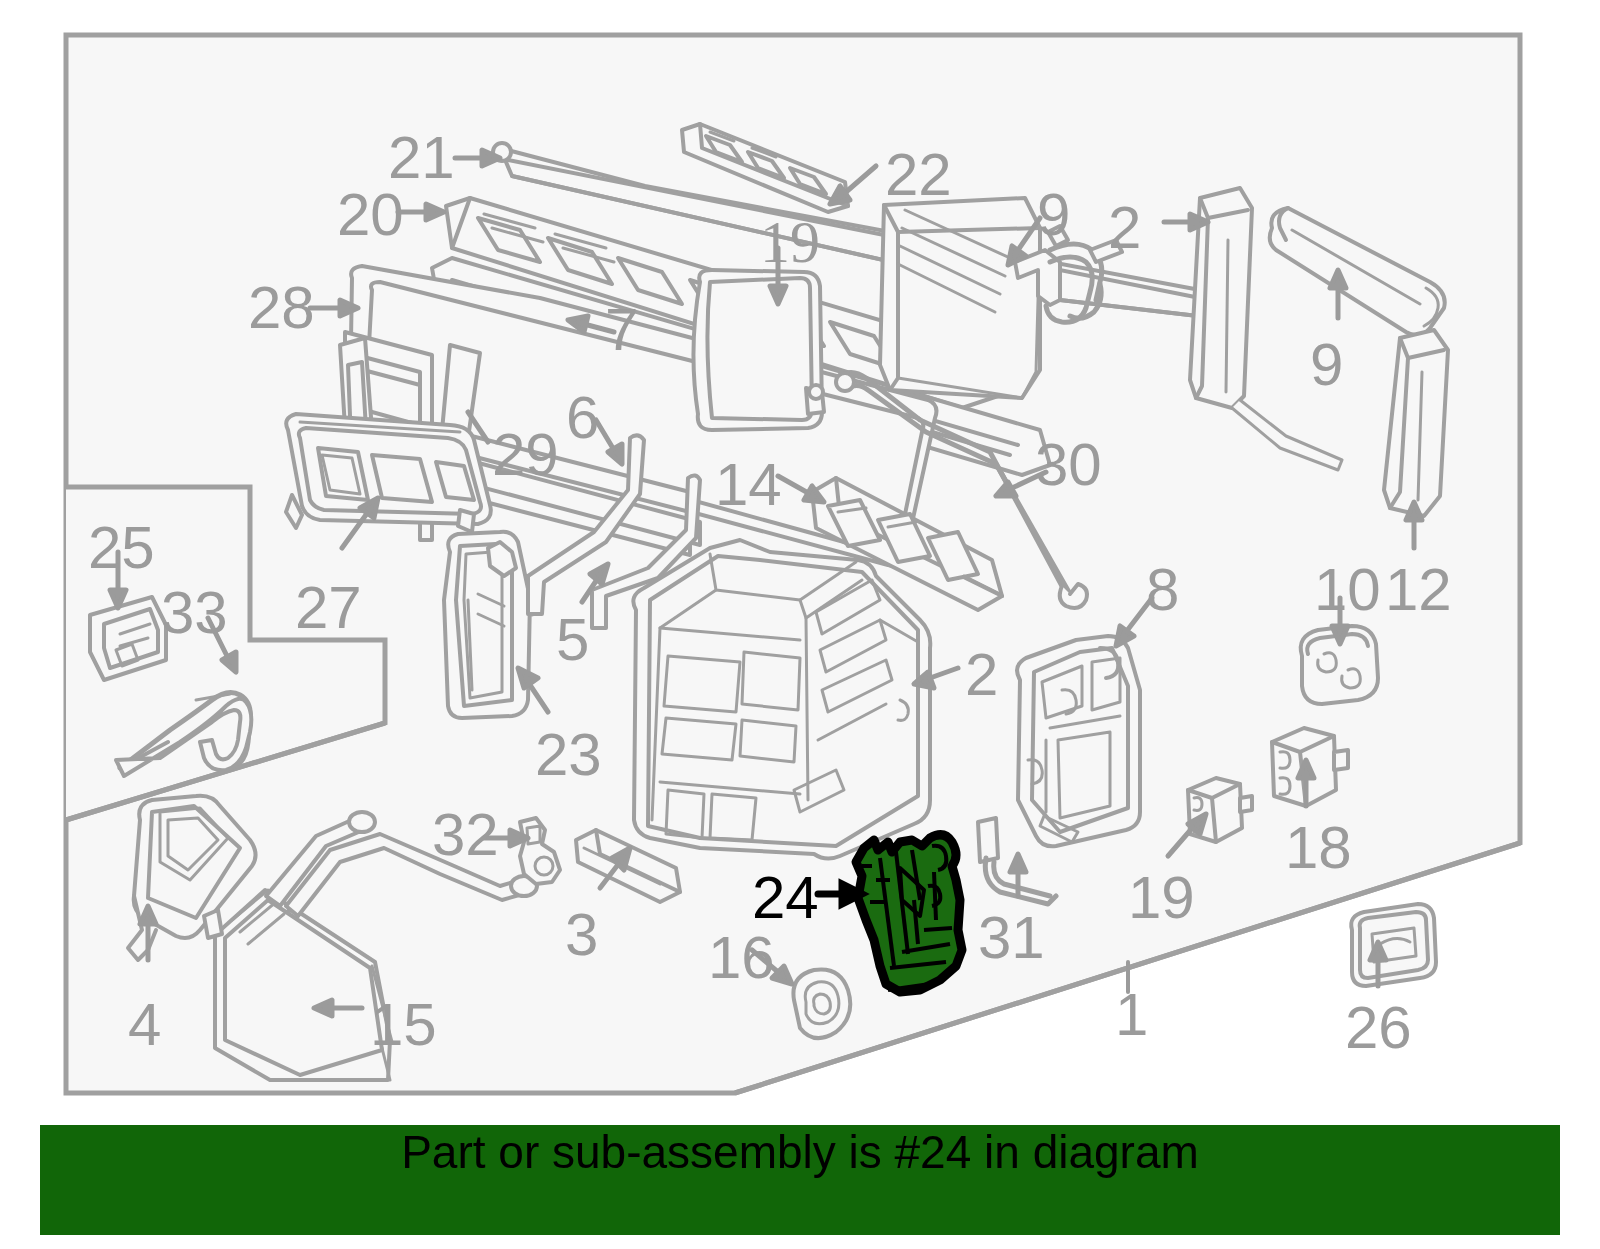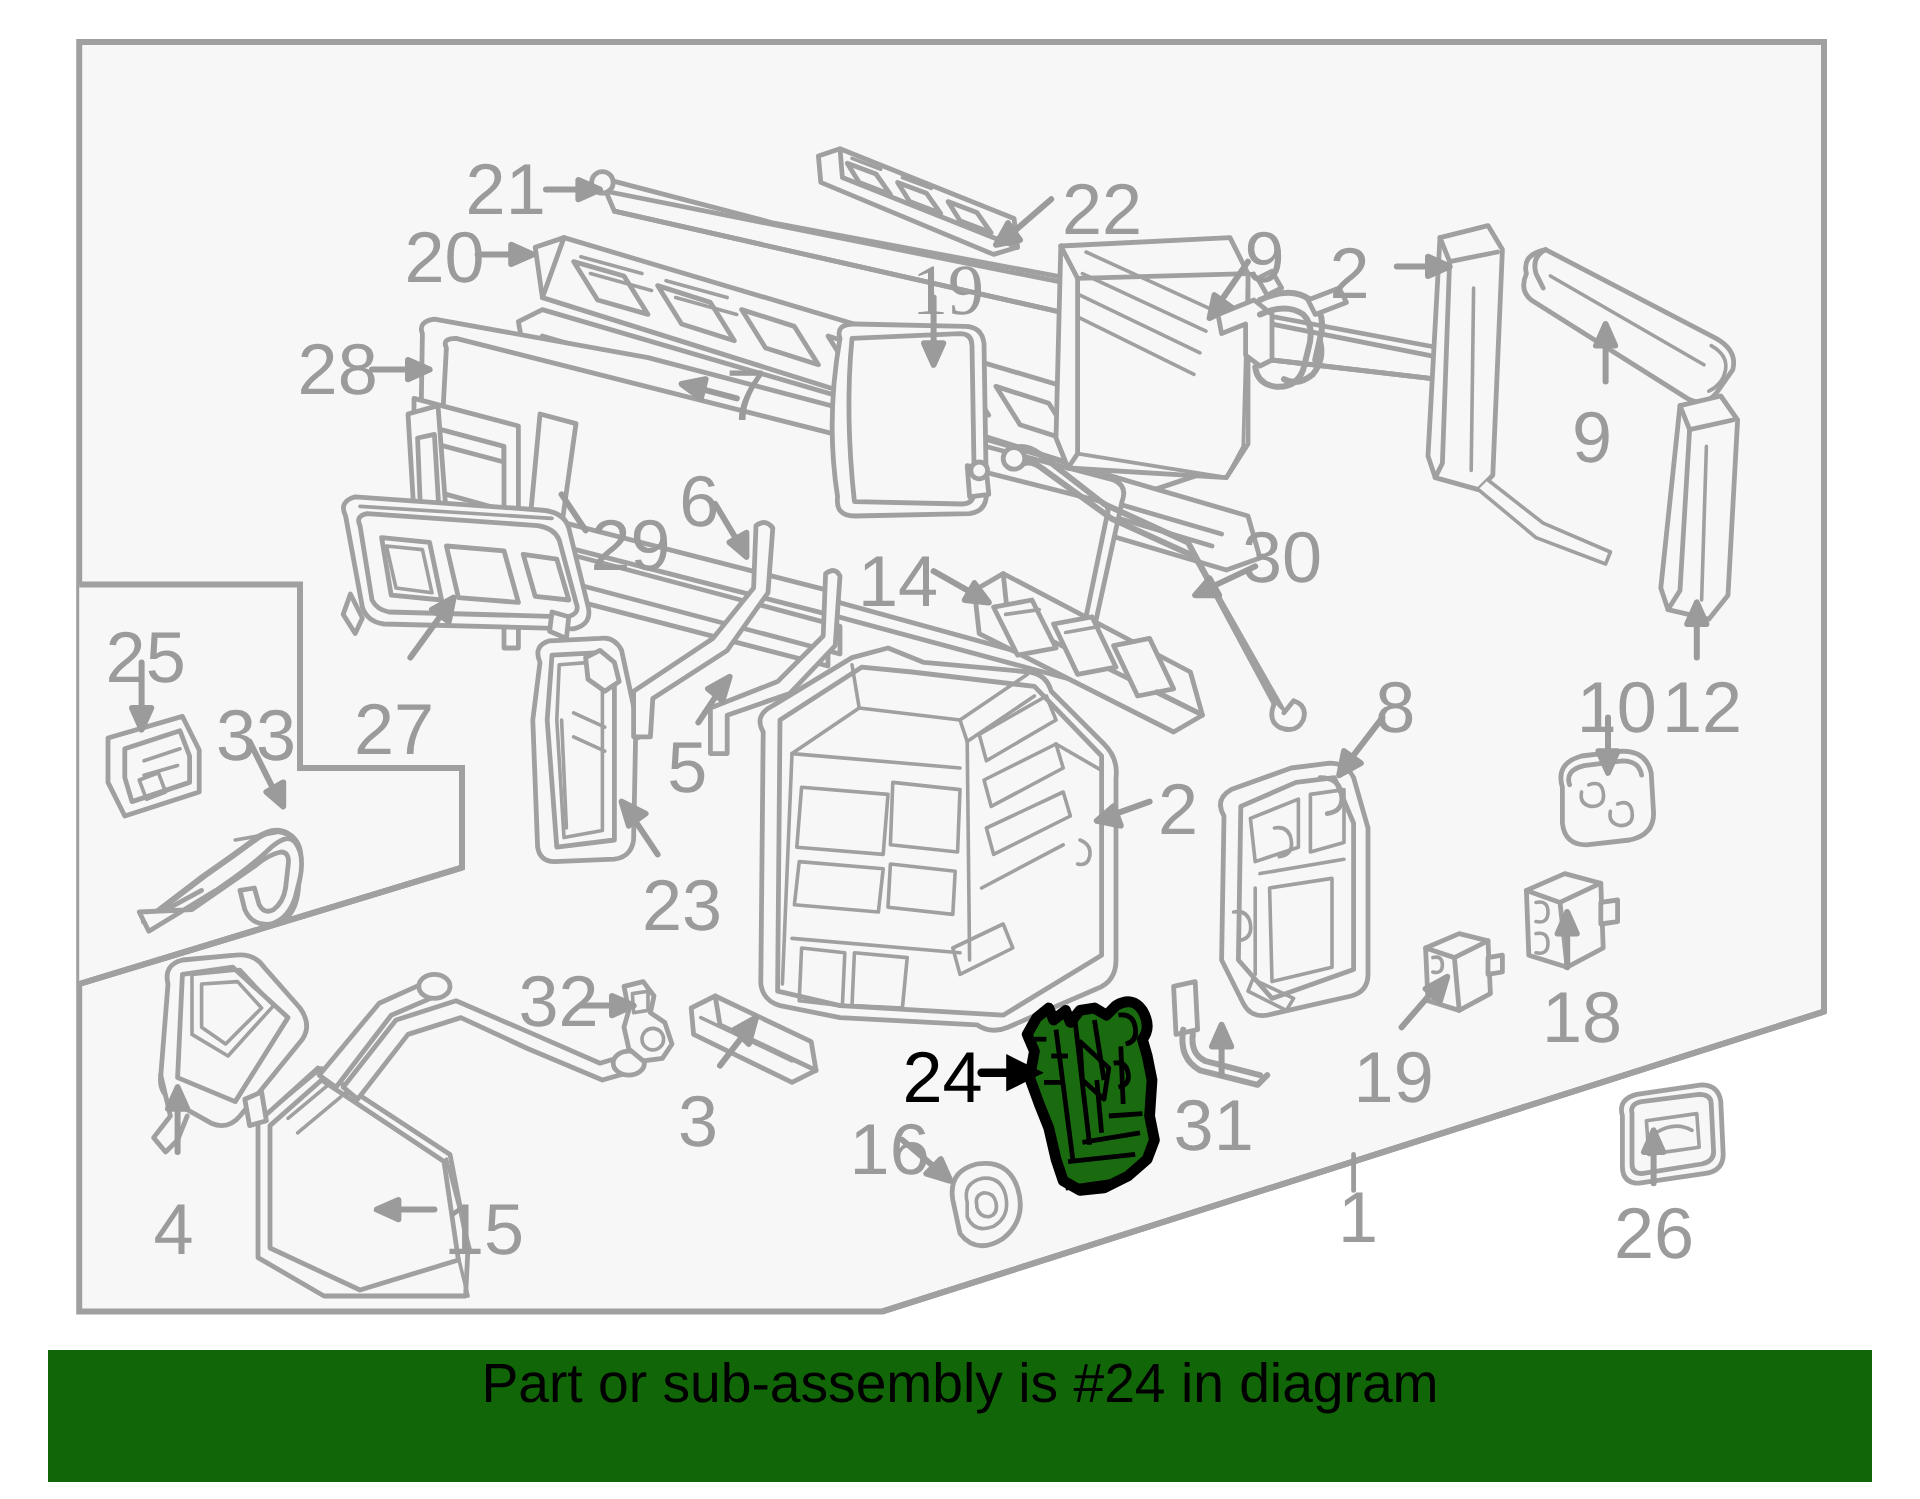--- a/index.html
+++ b/index.html
@@ -593,21 +593,21 @@
         <div class="callout" style="left: 535px; top: 725px;">23</div>
         <div class="callout highlight" style="left: 752px; top: 868px;">24</div>
         <div class="callout" style="left: 88px; top: 518px;">25</div>
         <div class="callout" style="left: 1345px; top: 998px;">26</div>
         <div class="callout" style="left: 295px; top: 578px;">27</div>
         <div class="callout" style="left: 248px; top: 278px;">28</div>
         <div class="callout" style="left: 492px; top: 425px;">29</div>
         <div class="callout" style="left: 1035px; top: 435px;">30</div>
         <div class="callout" style="left: 978px; top: 908px;">31</div>
         <div class="callout" style="left: 432px; top: 805px;">32</div>
-        <div class="callout" style="left: 180px; top: 583px;">33</div>
+        <div class="callout" style="left: 161px; top: 583px;">33</div>
       </div>
 
   </div>
 
   <div id="notice-banner">
     <div class="notice-line">Part or sub-assembly is #24 in diagram</div>
   </div>
 
 </div>
 

